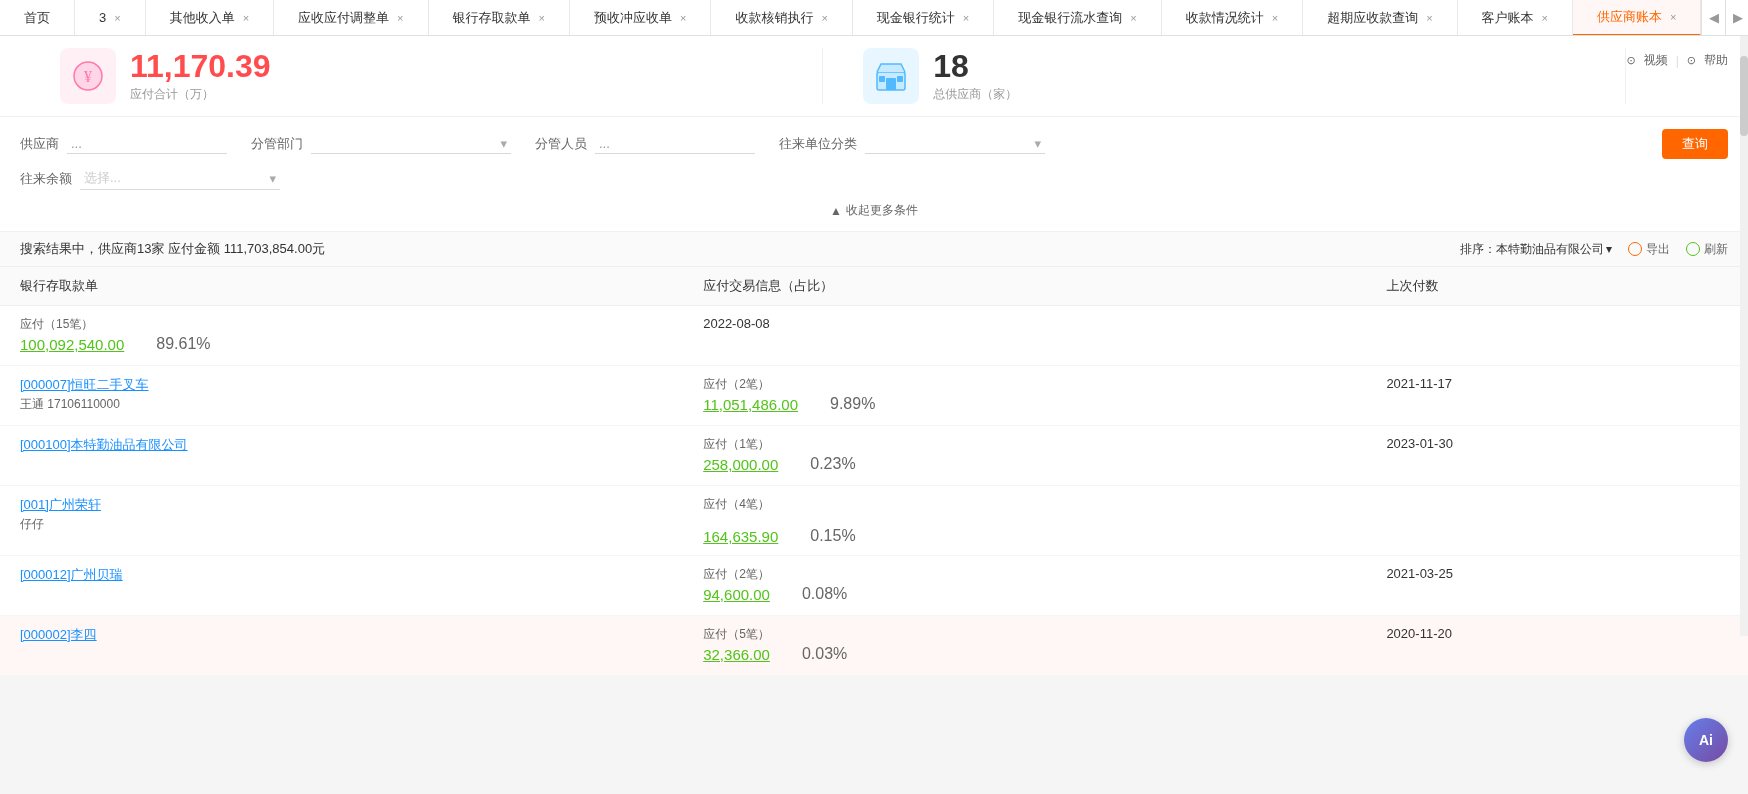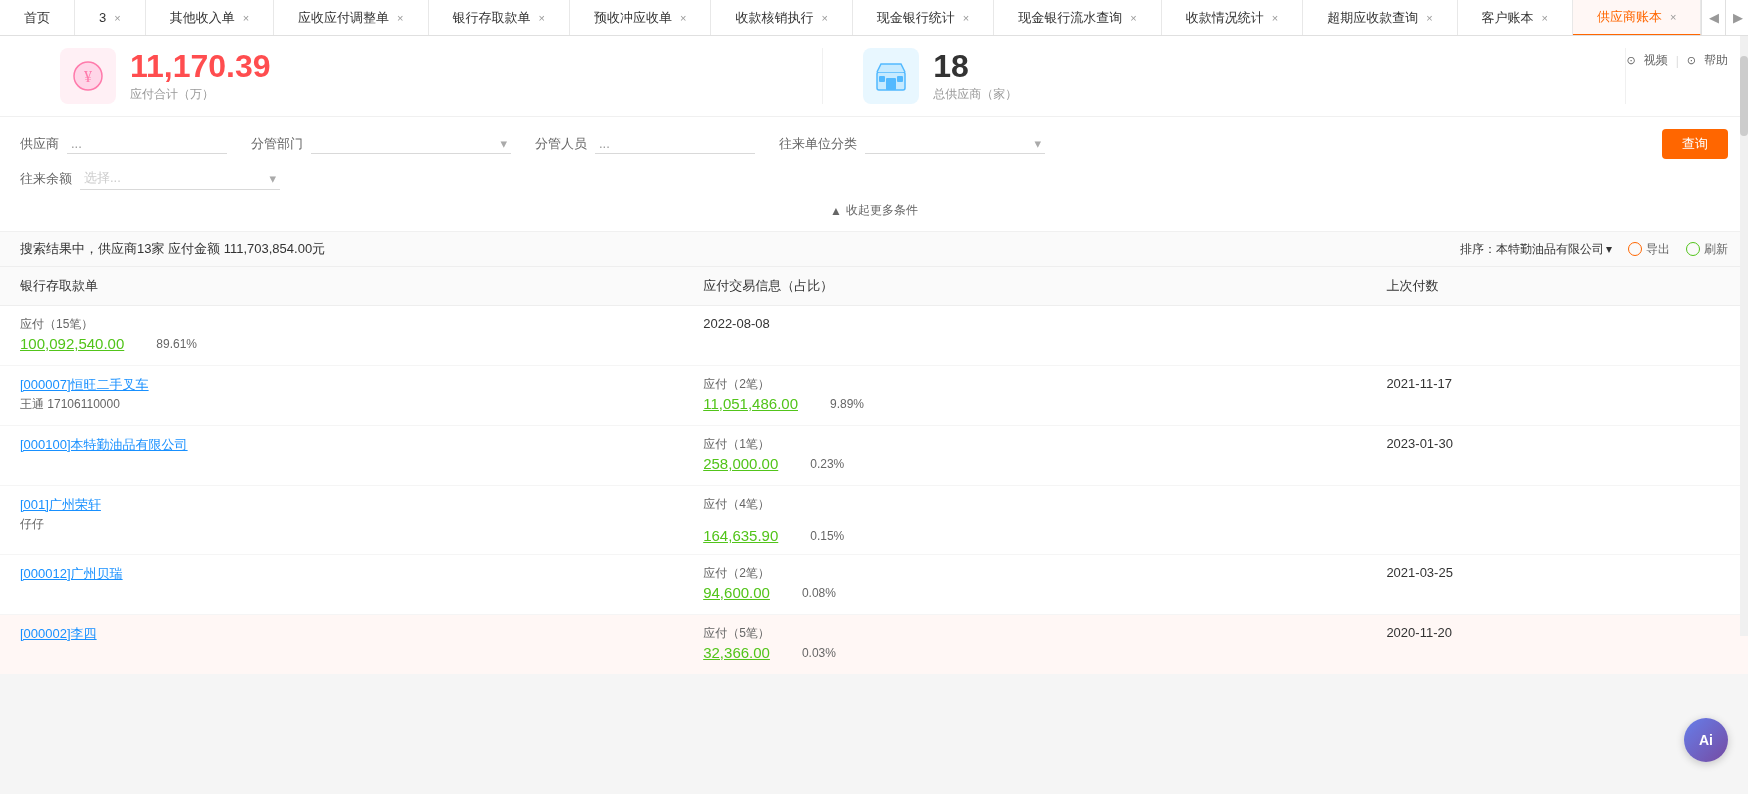--- a/index.html
+++ b/index.html
@@ -183,21 +183,21 @@
       padding: 10px 20px;
       border-bottom: 1px solid #f5f5f5;
       align-items: start;
       min-height: 60px;
     }
     .table-row:last-child { background: #fff7f5; }
     .supplier-link { color: #1890ff; text-decoration: underline; cursor: pointer; font-size: 13px; }
     .supplier-sub { font-size: 12px; color: #666; margin-top: 2px; }
     .payable-label { font-size: 12px; color: #666; }
     .payable-amount { color: #52c41a; font-size: 15px; font-weight: 500; text-decoration: underline; cursor: pointer; }
-    .payable-pct { font-size: 12px; color: #666; margin-left: 24px; }
+    .payable-pct { font-size: 16px; color: #666; margin-left: 24px; }
     .last-pay-date { font-size: 13px; color: #333; }
 
     .scrollbar-track {
       position: fixed;
       right: 0;
       top: 36px;
       width: 8px;
       height: 600px;
       background: #f0f0f0;
     }

